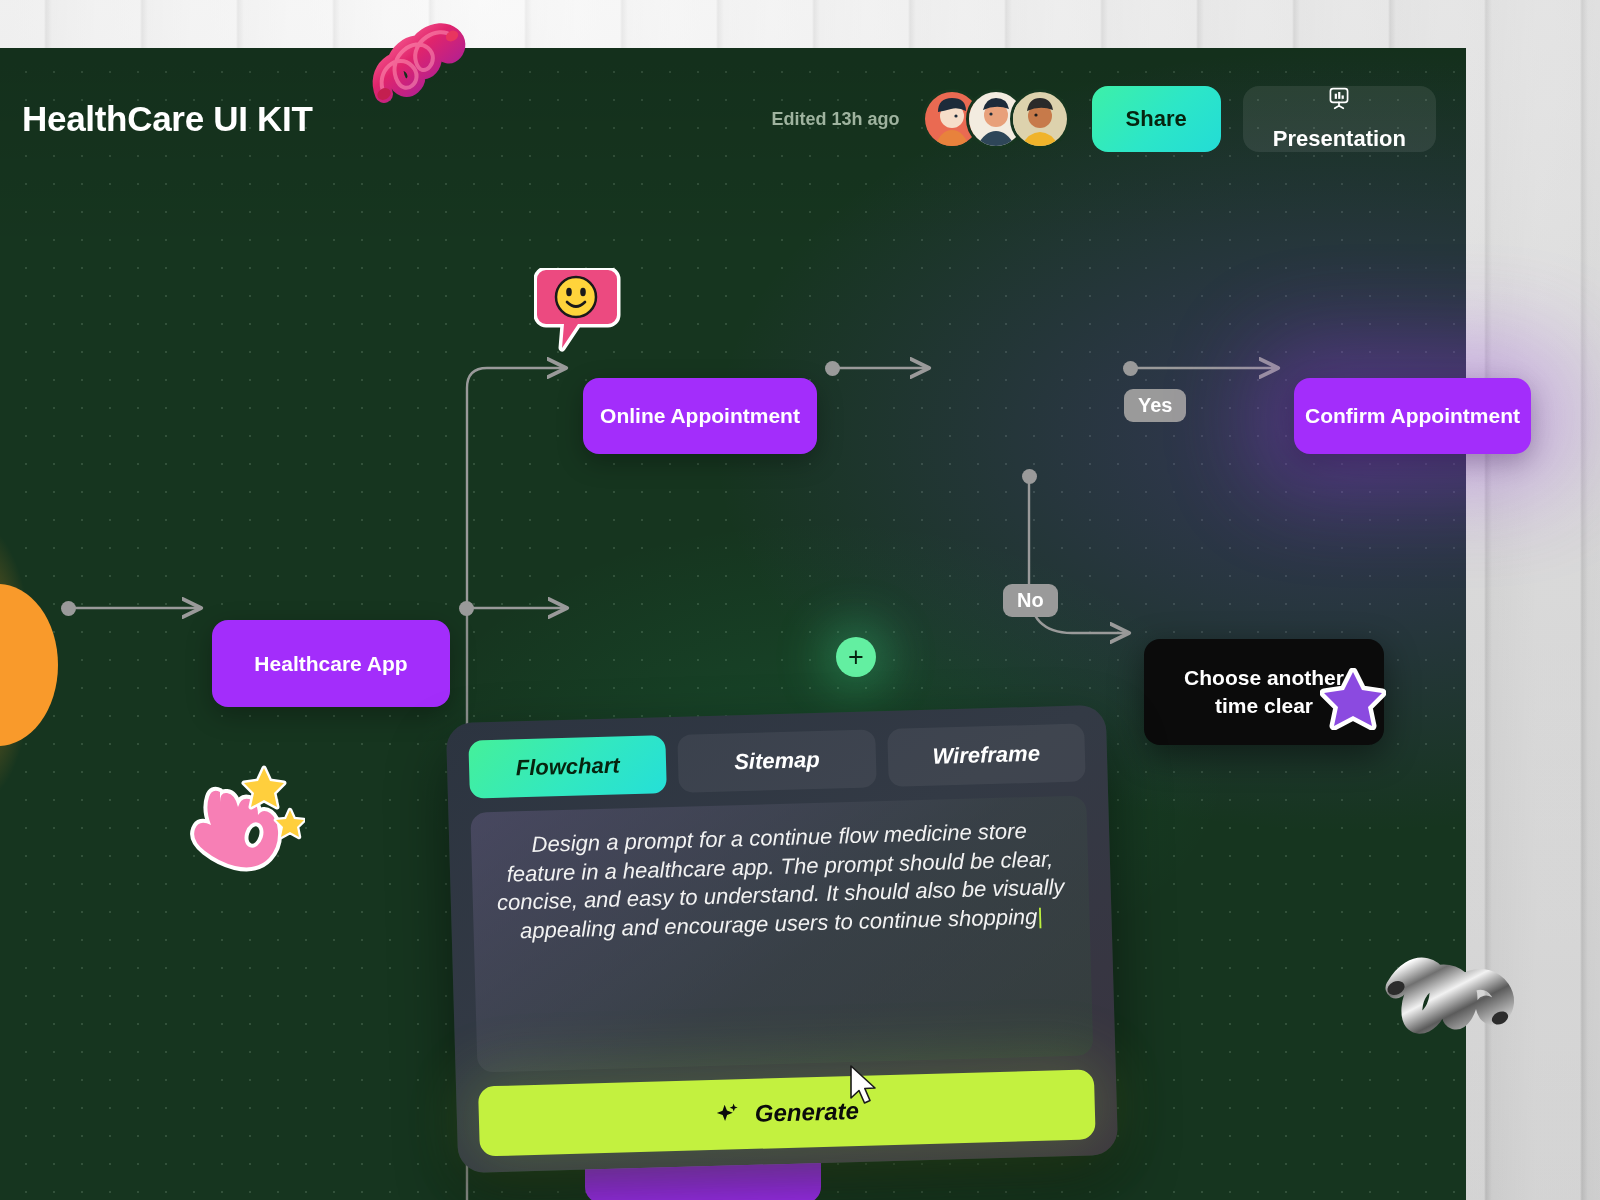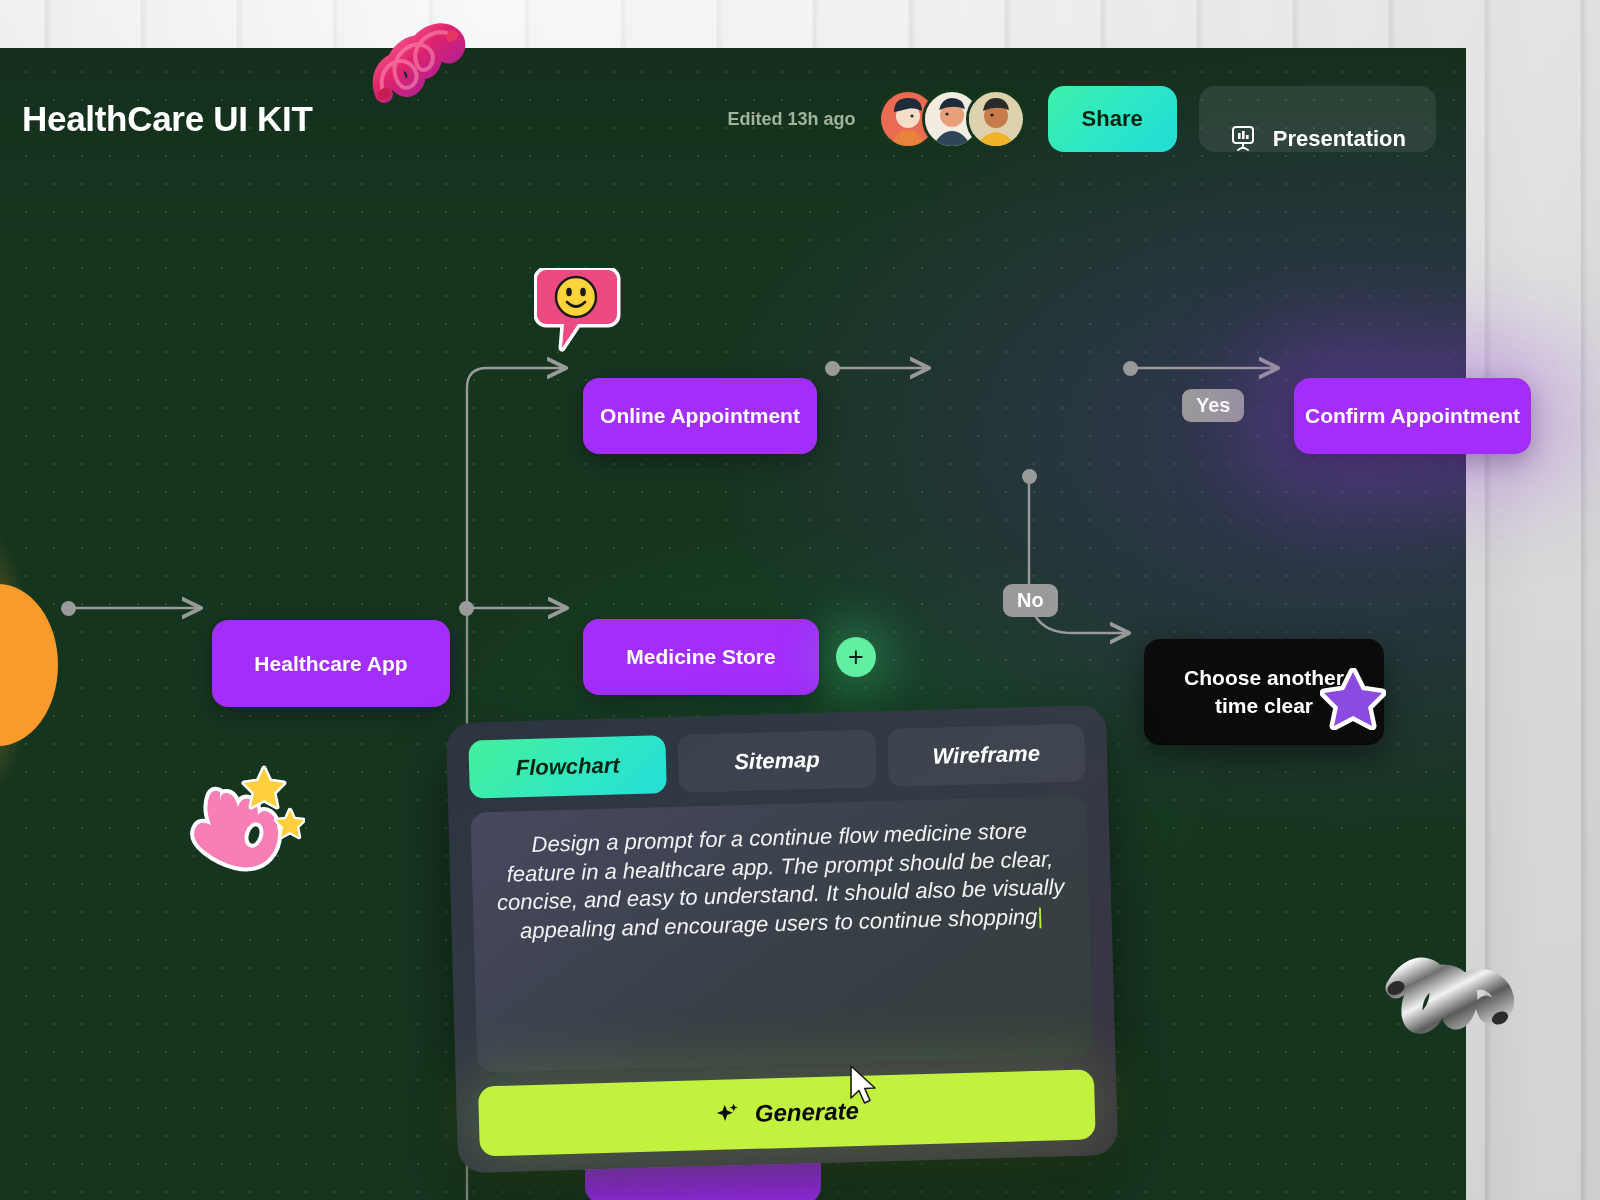--- a/index.html
+++ b/index.html
@@ -86,22 +86,23 @@
     border: none; border-radius: 16px;
     padding: 10px 34px; height: 66px;
     display: flex; align-items: center; justify-content: center;
     cursor: pointer;
   }
   .btn-present {
     background: rgba(255,255,255,.085);
     color: #ffffff; font-size: 22px; font-weight: 600;
     border: none; border-radius: 16px;
     padding: 0 30px; height: 66px;
-    display: flex; align-items: flex-end; gap: 16px;
+    display: flex; align-items: center; gap: 16px;
     cursor: pointer;
+    flex-direction: column;
   }
 
   
   .node {
     position: absolute;
     display: flex; align-items: center; justify-content: center;
     text-align: center;
     color: #fff; font-weight: 700;
     border-radius: 16px;
     z-index: 20;
@@ -154,21 +155,21 @@
     line-height: 1.35; padding: 0 6px;
   }
 
   
   .edge-label {
     position: absolute; z-index: 25;
     background: #9a9a9a; color: #fff;
     font-size: 20px; font-weight: 700;
     border-radius: 9px; padding: 5px 14px;
   }
-  #lbl-yes { left: 1182px; top: 341px; }
+  #lbl-yes { left: 1124px; top: 341px; }
   #lbl-no  { left: 1003px; top: 536px; }
 
   
   #edges { position: absolute; inset: 0; z-index: 10; pointer-events: none; }
 
   
   .port {
     position: absolute; width: 15px; height: 15px; border-radius: 50%;
     background: #9a9a9a; z-index: 22;
   }
@@ -295,23 +296,20 @@
   <div class="port" style="left:1022px; top:421px;"></div>
 
   <div id="node-health" class="node purple">
     <span>Healthcare App</span>
   </div>
 
   <div id="node-online" class="node purple">
     <span>Online Appointment</span>
   </div>
 
-  <div id="node-medicine" class="node purple">
-    <span>Medicine Store</span>
-  </div>
 
 
   <div id="node-choose" class="node black">
     <span>
       <span>Choose another</span><br>
       <span>time clear</span>
     </span>
   </div>
 
   <div id="lbl-yes" class="edge-label">Yes</div>

